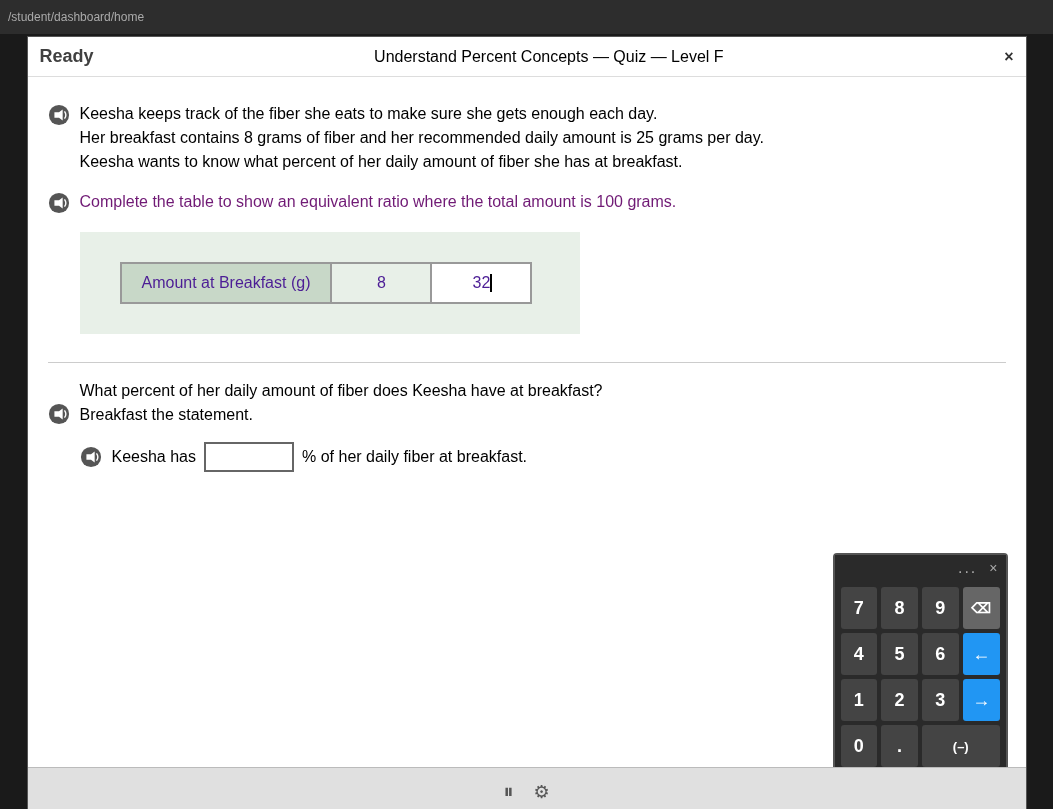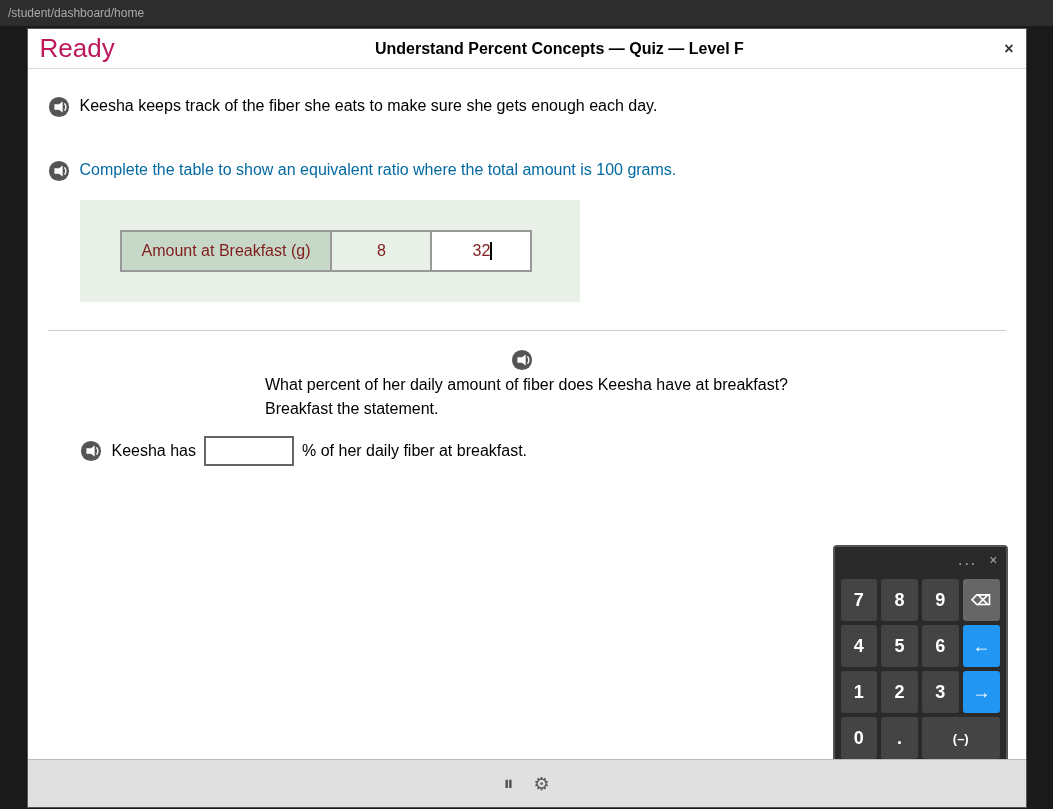--- a/index.html
+++ b/index.html
@@ -9,21 +9,21 @@
       width: 1053px;
       height: 809px;
       overflow: hidden;
       position: relative;
     }
     .url-bar {
       background: #2d2d2d;
       color: #aaa;
       font-size: 12px;
       padding: 3px 8px;
-      height: 26px;
+      height: 34px;
       display: flex;
       align-items: center;
     }
     .main-window {
       background: #fff;
       width: 1000px;
       height: 780px;
       margin: 2px auto 0;
       position: relative;
       border: 1px solid #555;
@@ -31,27 +31,27 @@
     .title-bar {
       background: #fff;
       border-bottom: 1px solid #ddd;
       display: flex;
       align-items: center;
       justify-content: space-between;
       padding: 8px 12px;
       height: 40px;
     }
     .title-ready {
-      font-size: 26px;
+      font-size: 18px;
+      font-weight: bold;
+      color: #404040;
+    }
+    .title-center {
+      font-size: 16px;
       font-weight: normal;
-      color: #be185d;
-    }
-    .title-center {
-      font-size: 16px;
-      font-weight: bold;
       color: #000;
       text-align: center;
     }
     .close-btn {
       font-size: 16px;
       cursor: pointer;
       color: #333;
       background: none;
       border: none;
       font-weight: bold;
@@ -78,39 +78,39 @@
       line-height: 1.5;
       color: #000;
     }
     .sub-question {
       display: flex;
       align-items: flex-start;
       margin: 12px 0 8px 0;
     }
     .sub-question-text {
       font-size: 16px;
-      color: #0369a1;
+      color: #701a75;
       line-height: 1.5;
     }
     .table-container {
       background: #e8f0e8;
       padding: 30px 40px;
       margin: 8px 0 8px 32px;
       display: inline-block;
       min-width: 500px;
     }
     .ratio-table {
       border-collapse: collapse;
       background: #e8f0e8;
     }
     .ratio-table td {
       border: 2px solid #999;
       padding: 10px 20px;
       font-size: 16px;
-      color: #7f1d1d;
+      color: #4c1d95;
       text-align: center;
       min-width: 100px;
     }
     .ratio-table td:first-child {
       background: #c8d8c8;
       text-align: center;
       min-width: 200px;
     }
     .input-cell {
       background: #fff !important;
@@ -133,23 +133,22 @@
     @keyframes blink {
       50% { opacity: 0; }
     }
     .divider {
       border: none;
       border-top: 1px solid #ccc;
       margin: 16px 0;
     }
     .part2-block {
       display: flex;
-      align-items: center;
+      align-items: flex-end;
       margin-bottom: 8px;
-      flex-direction: column;
     }
     .keesha-line {
       display: flex;
       align-items: center;
       margin-left: 32px;
       font-size: 16px;
       color: #000;
       margin-top: 15px;
     }
     .answer-input {
@@ -263,21 +262,22 @@
     <div class="question-block">
       <span class="speaker-icon">
         <svg width="22" height="22" viewBox="0 0 24 24" fill="none">
           <circle cx="12" cy="12" r="11" fill="#555"></circle>
           <polygon points="7,9 12,9 16,6 16,18 12,15 7,15" fill="white"></polygon>
           <path d="M18,8 Q21,12 18,16" stroke="white" stroke-width="1.5" fill="none"></path>
         </svg>
       </span>
       <div class="question-text">
         <span>Keesha keeps track of the fiber she eats to make sure she gets enough each day.</span><br>
-        <br>
+        <span>Her breakfast contains 8 grams of fiber and her recommended daily amount is 25 grams per day.</span><br>
+        <span>Keesha wants to know what percent of her daily amount of fiber she has at breakfast.</span>
       </div>
     </div>
 
     
     <div class="sub-question">
       <span class="speaker-icon">
         <svg width="22" height="22" viewBox="0 0 24 24" fill="none">
           <circle cx="12" cy="12" r="11" fill="#555"></circle>
           <polygon points="7,9 12,9 16,6 16,18 12,15 7,15" fill="white"></polygon>
           <path d="M18,8 Q21,12 18,16" stroke="white" stroke-width="1.5" fill="none"></path>

